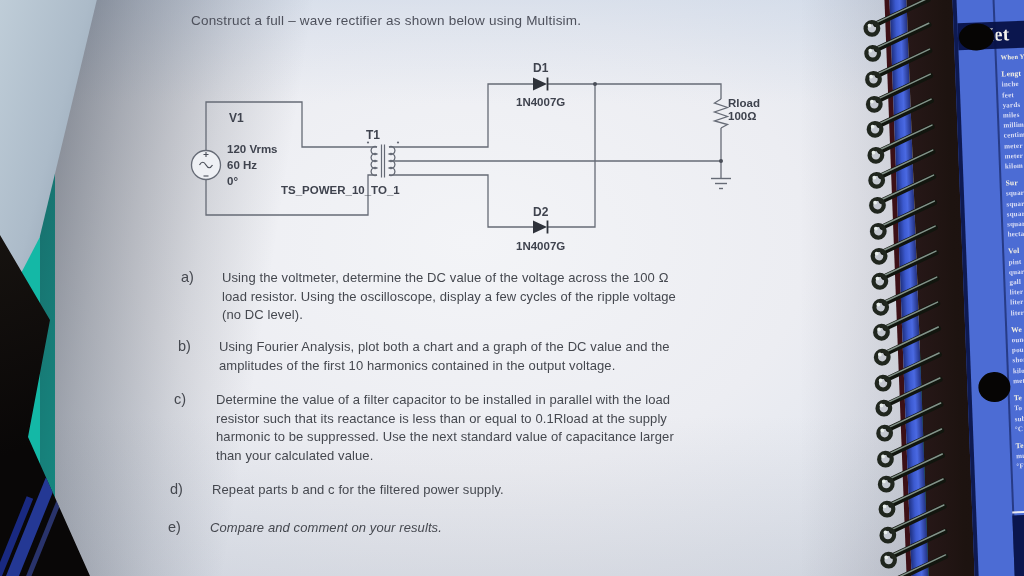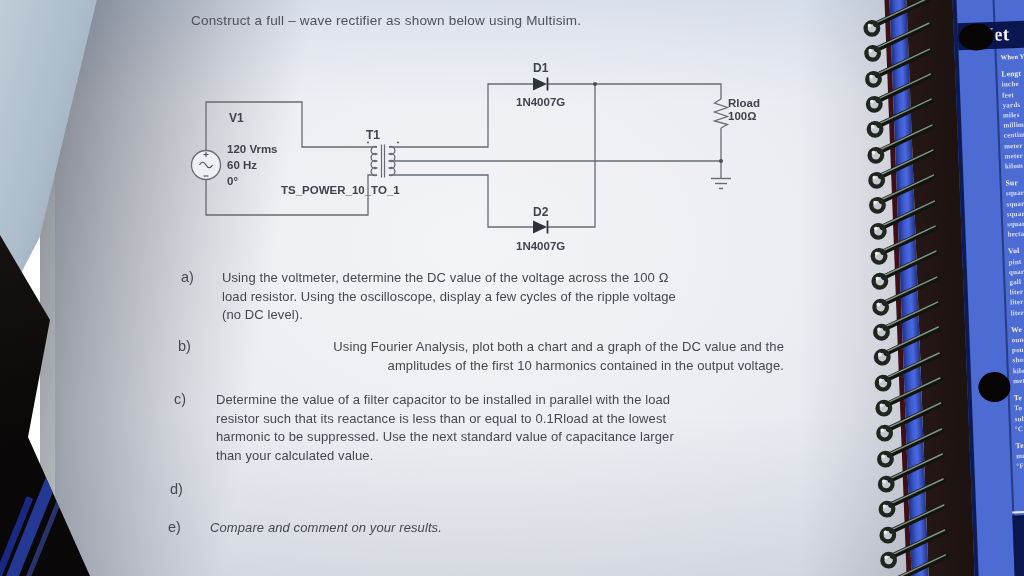--- a/index.html
+++ b/index.html
@@ -1,18 +1,18 @@
 <!DOCTYPE html>
 <html><head>
 <meta charset="utf-8">
 <style>
   html,body { margin:0; padding:0; background:#000; }
   .scene {
     position:relative; width:1024px; height:576px; overflow:hidden;
-    background:#ffffff; font-family:"Liberation Sans", sans-serif;
+    background:#14b8a6; font-family:"Liberation Sans", sans-serif;
   }
   .scene * { position:absolute; }
 
   
   .page {
     left:55px; top:0; width:865px; height:576px;
     background: radial-gradient(ellipse 750px 520px at 48% 42%,
       #f3f4f7 0%, #ecedf2 45%, #e0e5ee 75%, #d4dae5 100%);
   }
   .page-tint {
@@ -45,21 +45,21 @@
 
   
   .title {
     left:191px; top:13px; font-size:13.5px; color:#4e515c; letter-spacing:.2px;
   }
   .circuit { left:150px; top:50px; width:660px; height:230px; }
   .circuit text { font-family:"Liberation Sans", sans-serif; font-weight:bold; fill:#3f434e; }
   .q-letter { font-size:14.5px; color:#45484f; }
   .q-text   { font-size:13px; line-height:18.5px; color:#45484f; white-space:pre-line; width:565px; letter-spacing:.1px; }
   .qa-l{left:181px;top:269px;} .qa-t{left:222px;top:269px;}
-  .qb-l{left:178px;top:338px;} .qb-t{left:219px;top:338px;text-align:right;}
+  .qb-l{left:178px;top:338px;} .qb-t{left:219px;top:338px;}
   .qc-l{left:174px;top:391px;} .qc-t{left:216px;top:391px;}
   .qd-l{left:170px;top:481px;} .qd-t{left:212px;top:481px;}
   .qe-l{left:168px;top:519px;} .qe-t{left:210px;top:519px;font-style:italic;}
 
   
   .assembly {
     left:884px; top:-12px; width:230px; height:620px;
     transform: rotate(-2.2deg); transform-origin:0 0;
   }
   .maroon-stripe { left:0; top:0; width:5px; height:100%; background:#3c1016; }
@@ -180,24 +180,25 @@
 
   <div class="q-letter qa-l">a)</div>
   <div class="q-text qa-t">Using the voltmeter, determine the DC value of the voltage across the 100 Ω
 load resistor. Using the oscilloscope, display a few cycles of the ripple voltage
 (no DC level).</div>
   <div class="q-letter qb-l">b)</div>
   <div class="q-text qb-t">Using Fourier Analysis, plot both a chart and a graph of the DC value and the
 amplitudes of the first 10 harmonics contained in the output voltage.</div>
   <div class="q-letter qc-l">c)</div>
   <div class="q-text qc-t">Determine the value of a filter capacitor to be installed in parallel with the load
-resistor such that its reactance is less than or equal to 0.1Rload at the lowest
+resistor such that its reactance is less than or equal to 0.1Rload at the supply
 harmonic to be suppressed. Use the next standard value of capacitance larger
 than your calculated value.</div>
   <div class="q-letter qd-l">d)</div>
+  <div class="q-text qd-t">Repeat parts b and c for the filtered power supply.</div>
   <div class="q-letter qe-l">e)</div>
   <div class="q-text qe-t">Compare and comment on your results.</div>
 
   <div class="assembly">
     <div class="maroon-stripe"></div>
     <div class="blue-strip"></div>
     <div class="cover"></div>
     <div class="ref-card">
       <div class="card-band"></div>
       <div class="card-crescent"></div>

